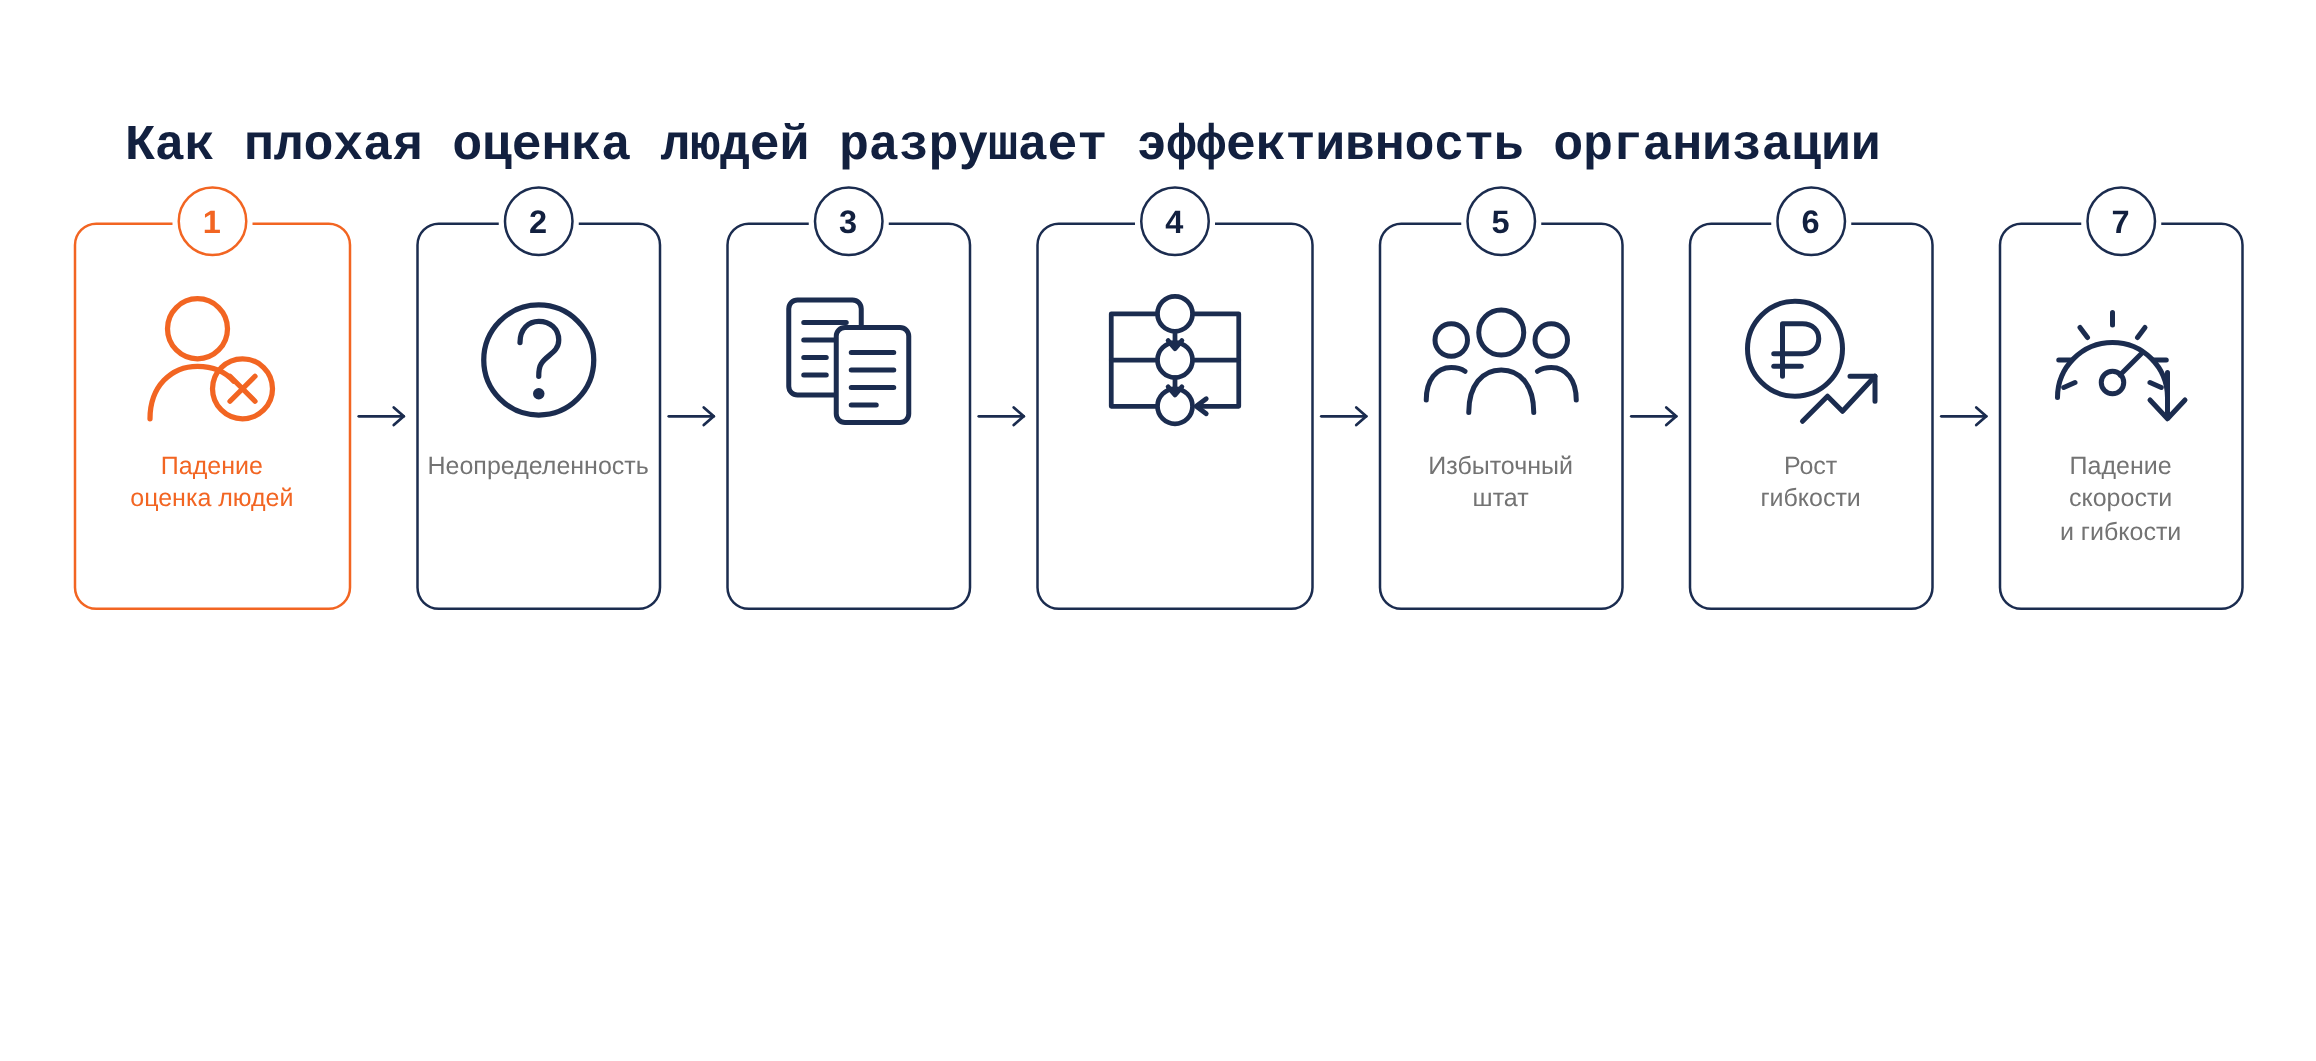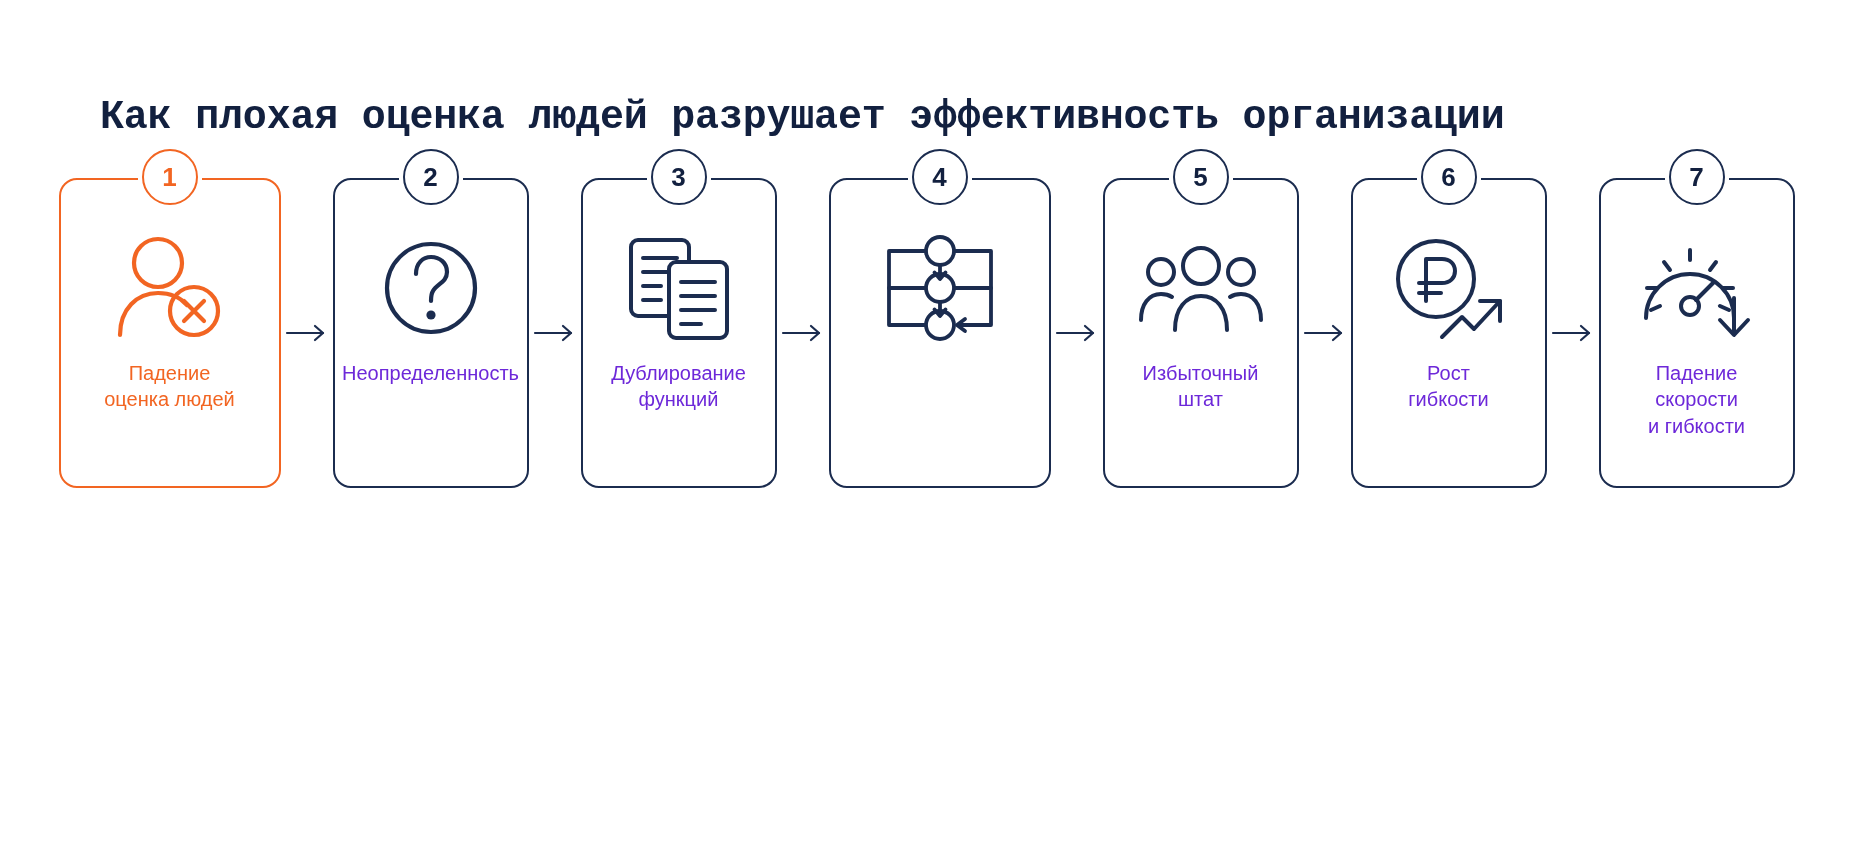--- a/index.html
+++ b/index.html
@@ -113,21 +113,21 @@
     justify-content: center;
   }
   .icon-slot svg { display: block; overflow: visible; }
 
   .step-label {
     margin-top: 16px;
     padding: 0 10px;
     text-align: center;
     font-size: 20px;
     line-height: 1.32;
-    color: #6d28d9;
+    color: #737373;
     white-space: pre-line;
   }
   .highlight .step-label { color: #f26522; }
 
   
   .arrow {
     flex: 0 0 auto;
     width: 52px;
     height: 310px;
     display: flex;
@@ -194,22 +194,20 @@
       <div class="badge-notch"></div>
       <div class="badge">3</div>
       <div class="icon-slot">
         <svg width="112" height="108" viewBox="0 0 112 108" fill="none" stroke="#1b2c4f" stroke-width="4" stroke-linecap="round" stroke-linejoin="round">
           <rect x="8" y="6" width="58" height="76" rx="7"></rect>
           <path d="M20 24 H54 M20 38 H54 M20 52 H38 M20 66 H38"></path>
           <rect x="46" y="28" width="58" height="76" rx="7" fill="#ffffff"></rect>
           <path d="M58 48 H92 M58 62 H92 M58 76 H92 M58 90 H78"></path>
         </svg>
       </div>
-      <div class="step-label">Дублирование
-функций</div>
     </div>
 
     <div class="arrow">
       <svg width="44" height="20" viewBox="0 0 44 20" fill="none" stroke="#1b2c4f" stroke-width="2.2" stroke-linecap="round" stroke-linejoin="round">
         <path d="M2 10 H38"></path>
           <path d="M30 3 L38 10 L30 17"></path>
       </svg>
     </div>
 
     <div class="step">

